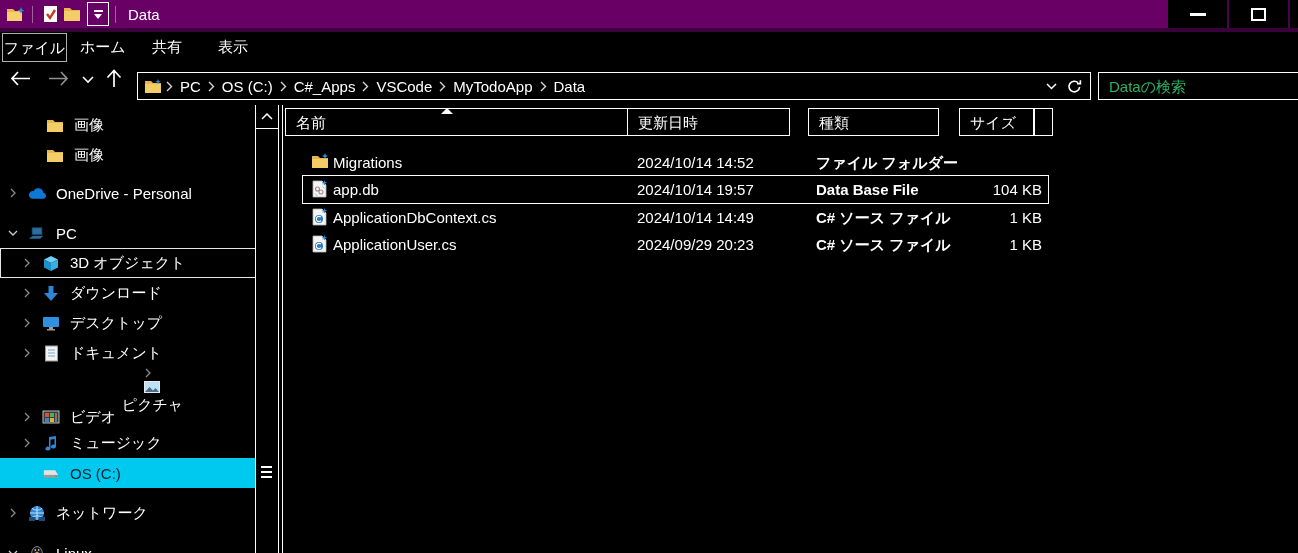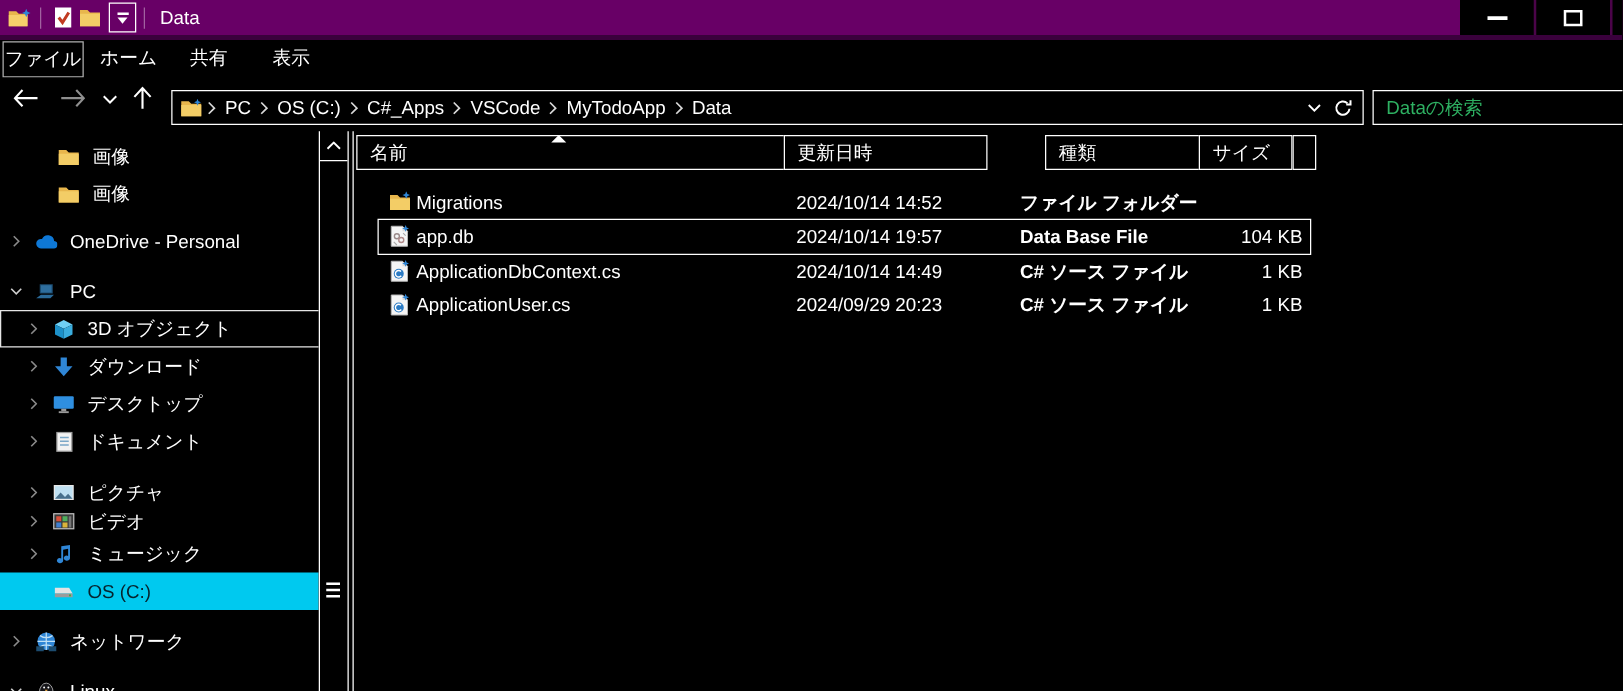--- a/index.html
+++ b/index.html
@@ -307,21 +307,21 @@
       </span>
     <span class="sicon">
         <svg width="15" height="17" viewBox="0 0 15 17">
           <rect x="1.5" y="1" width="12" height="15" fill="#f2f2f2" stroke="#9a9a9a" stroke-width="1"></rect>
           <path d="M4 5 h7 M4 8 h7 M4 11 h7" stroke="#7aa7c7" stroke-width="1.2"></path>
         </svg>
       </span>
     <span class="slabel">ドキュメント</span>
   </div>
 
-  <div class="side-item ind1" style="top:274px;">
+  <div class="side-item ind1" style="top:263px;flex-direction:column;">
     <span class="chev">
         <svg width="6" height="10" viewBox="0 0 6 10">
           <polyline points="1,1 5,5 1,9" stroke="#8a8a8a" stroke-width="1.3" fill="none"></polyline>
         </svg>
       </span>
     <span class="sicon">
         <svg width="18" height="14" viewBox="0 0 18 14">
           <rect x="1" y="1" width="16" height="12" fill="#e8e8e8"></rect>
           <rect x="2" y="2" width="14" height="10" fill="#bfe0f2"></rect>
           <path d="M2 12 l4.5-5 3.5 3.5 2.5-2.5 3.5 4 z" fill="#49708c"></path>
@@ -421,21 +421,21 @@
   <div class="sb-grip">
       <div></div>
       <div></div>
       <div></div>
     </div>
 </div>
 <div class="panel-border"></div>
 
 <div class="hcell" style="left:285px;width:356px;">名前</div>
 <div class="hcell" style="left:627px;width:163px;">更新日時</div>
-<div class="hcell" style="left:836px;width:148px;">種類</div>
+<div class="hcell" style="left:808px;width:131px;">種類</div>
 <div class="hcell" style="left:959px;width:75px;">サイズ</div>
 <div class="hcell" style="left:1034px;width:19px;padding-left:0;"></div>
 <div class="sort-tri"></div>
 
 <div class="file-row" style="top:149px;">
   <span class="fr-icon">
     <svg width="18" height="16" viewBox="0 0 18 16">
         <path d="M1 3 h6 l2 2 h8 v10 H1 z" fill="#e8b64c"></path>
         <path d="M1 6 h16 v9 H1 z" fill="#f3cd66"></path>
         <path d="M14 0 l.9 2.1 2.1.9 -2.1.9 -.9 2.1 -.9-2.1 -2.1-.9 2.1-.9 z" fill="#2f86d6"></path>

